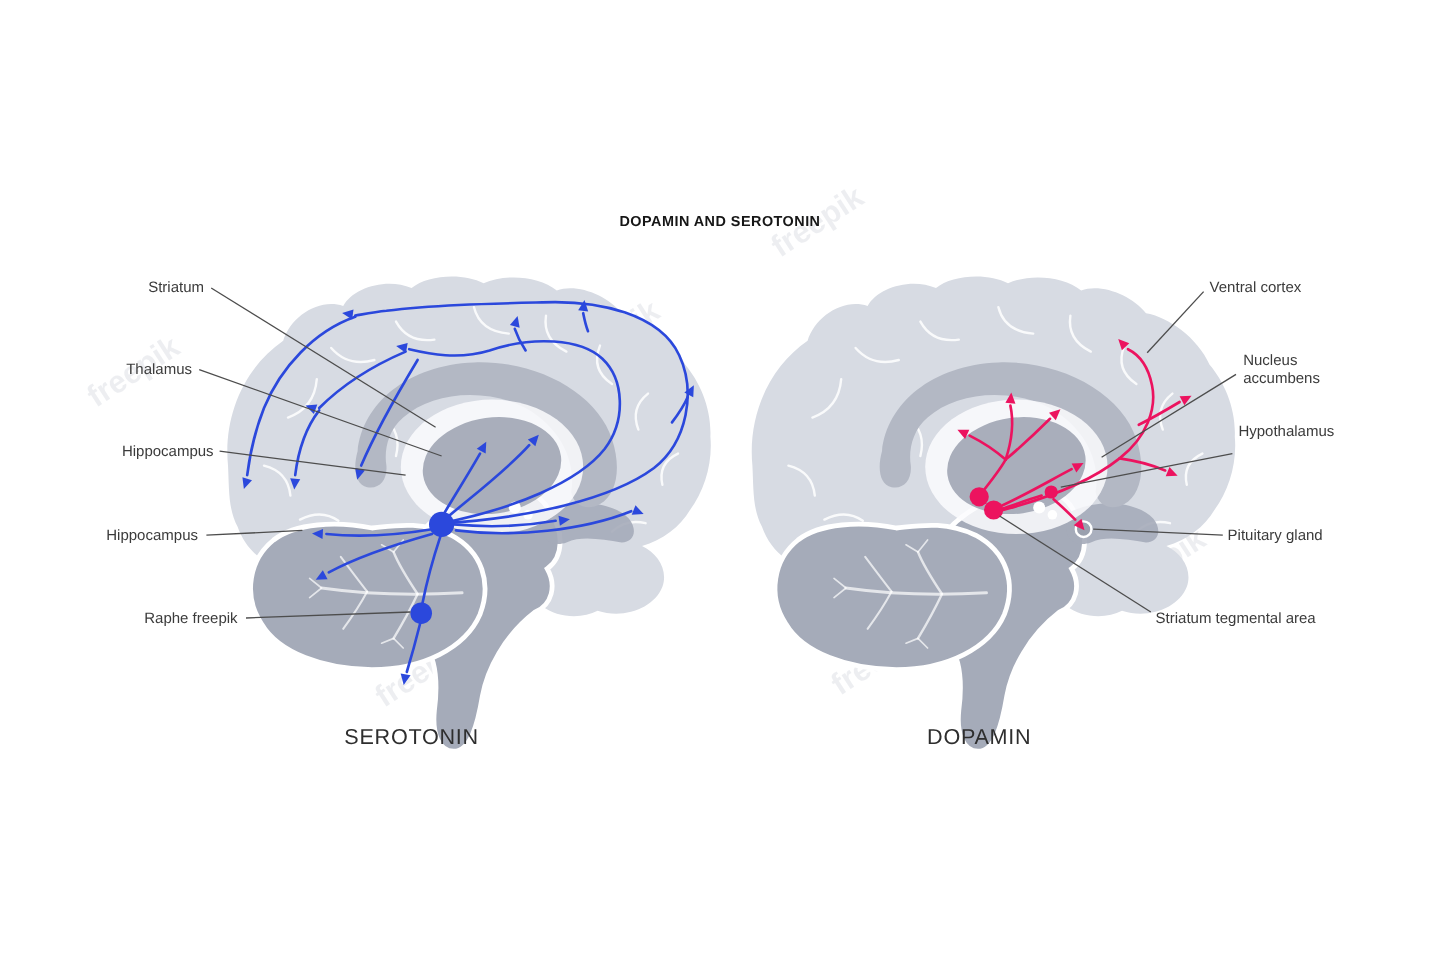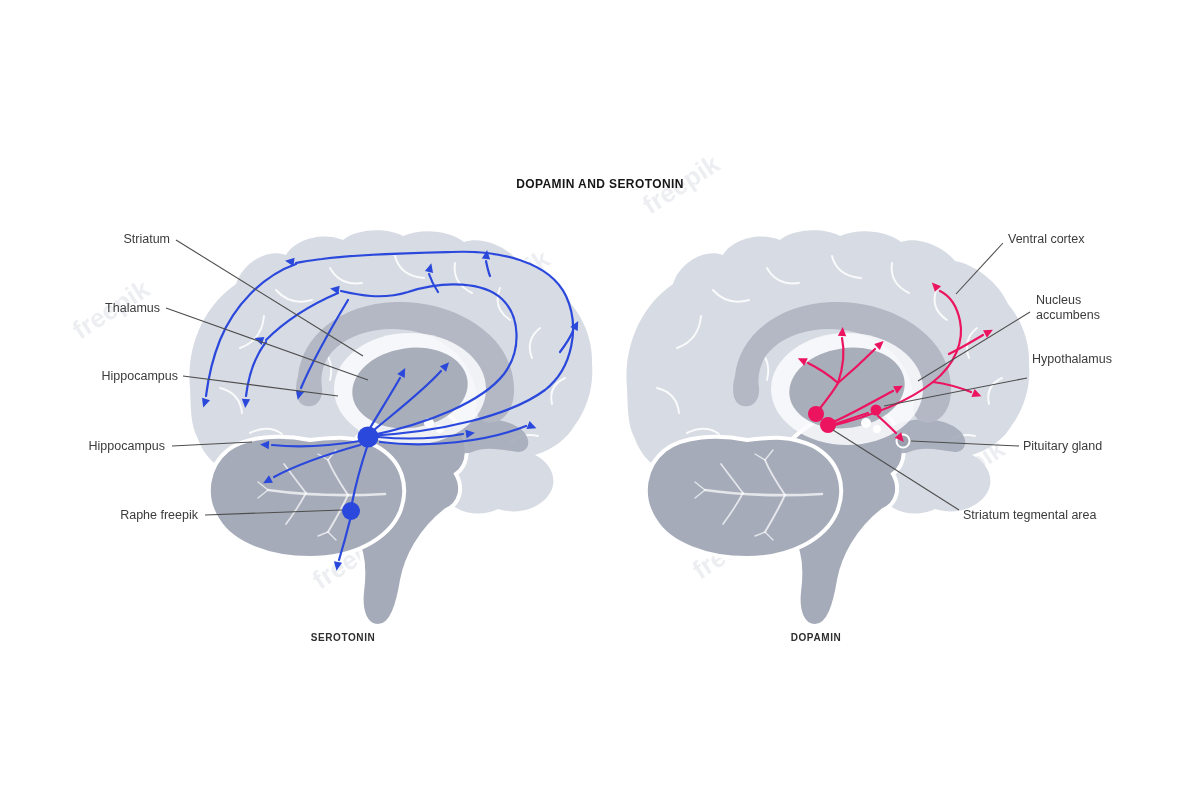--- a/index.html
+++ b/index.html
@@ -23,22 +23,22 @@
   .title{
     position:absolute;left:50%;top:177px;transform:translateX(-50%);
     font-size:12px;font-weight:700;color:#161616;letter-spacing:.4px;white-space:nowrap;
   }
   .lbl{
     position:absolute;font-size:12.5px;color:var(--labeltext);line-height:15px;white-space:nowrap;
   }
   .lbl-r{text-align:right;}
   .lbl-wrap{white-space:normal;}
   .caption{
-    position:absolute;transform:translateX(-50%);font-size:10px;font-weight:700;
-    color:#2e2e2e;letter-spacing:.6px;white-space:nowrap;top:632px;
+    position:absolute;transform:translateX(-50%);font-size:18px;font-weight:400;
+    color:#2e2e2e;letter-spacing:.6px;white-space:nowrap;top:604px;
   }
   .s-stroke{stroke:var(--serotonin);stroke-width:2.2;fill:none;stroke-linecap:round;}
   .d-stroke{stroke:var(--dopamine);stroke-width:2.2;fill:none;stroke-linecap:round;}
   .s-fill{fill:var(--serotonin);}
   .d-fill{fill:var(--dopamine);}
   .lline{stroke:var(--labelline);stroke-width:1.1;fill:none;}
   .sulci{stroke:#ffffff;stroke-width:2;fill:none;stroke-linecap:round;opacity:.85;}
   .arbor{stroke:#ffffff;fill:none;stroke-linecap:round;opacity:.7;}
   .wm{fill:var(--watermark);opacity:.15;font-size:26px;font-weight:700;font-family:"Liberation Sans",sans-serif;}
 </style>

